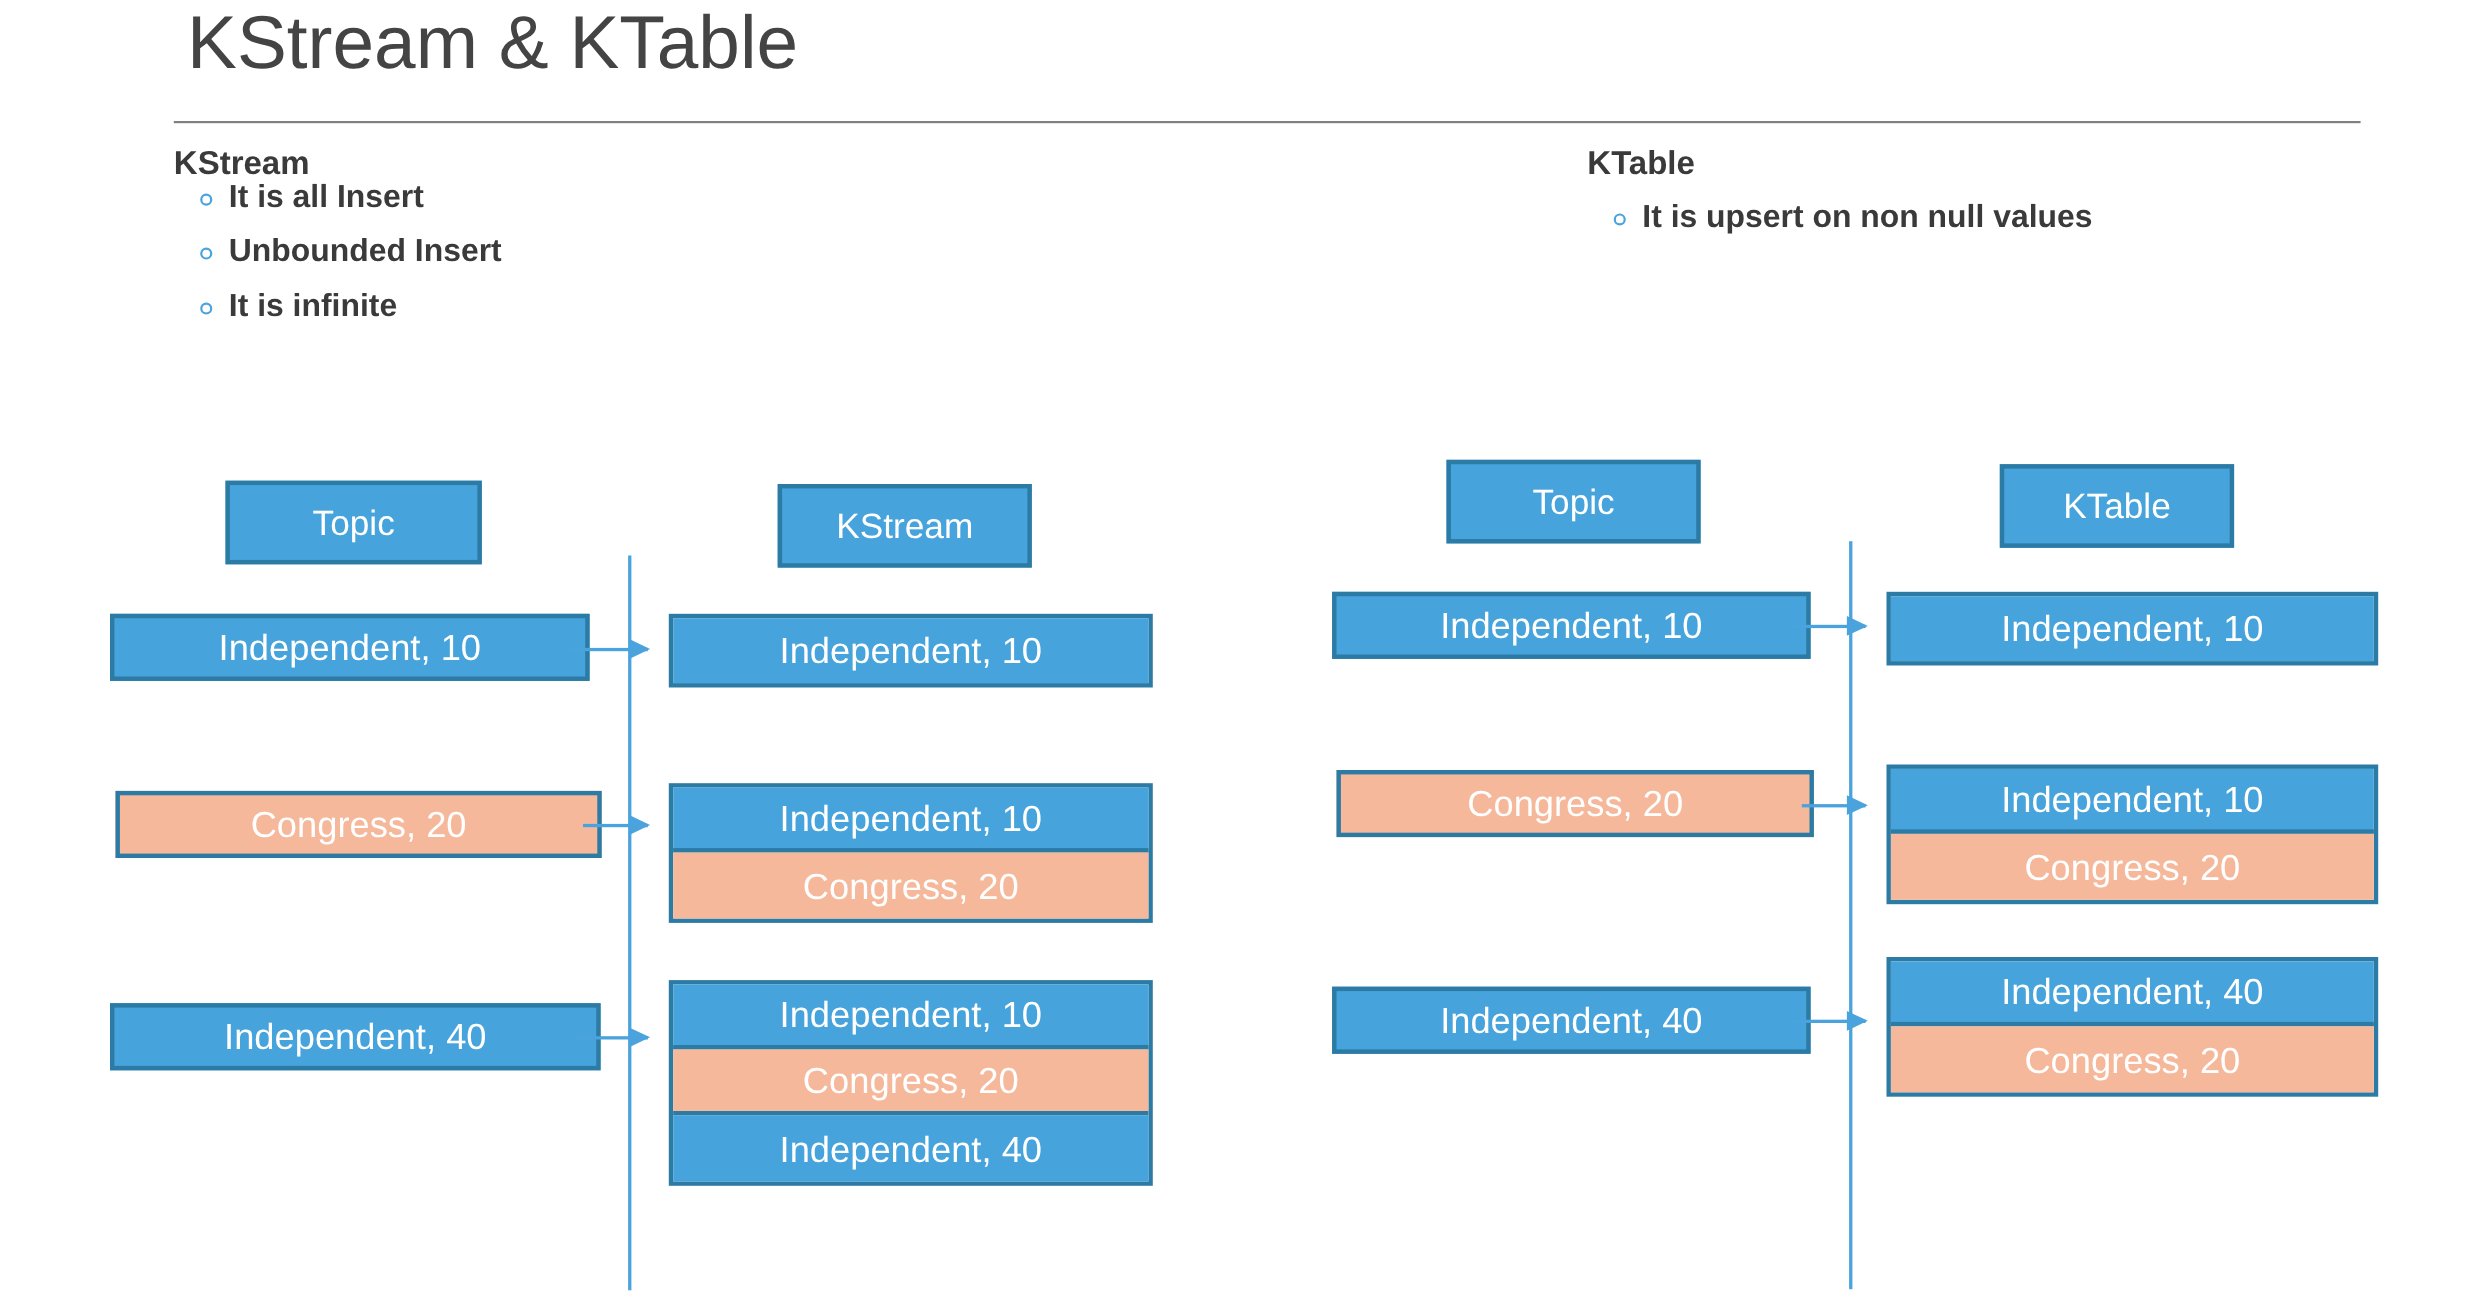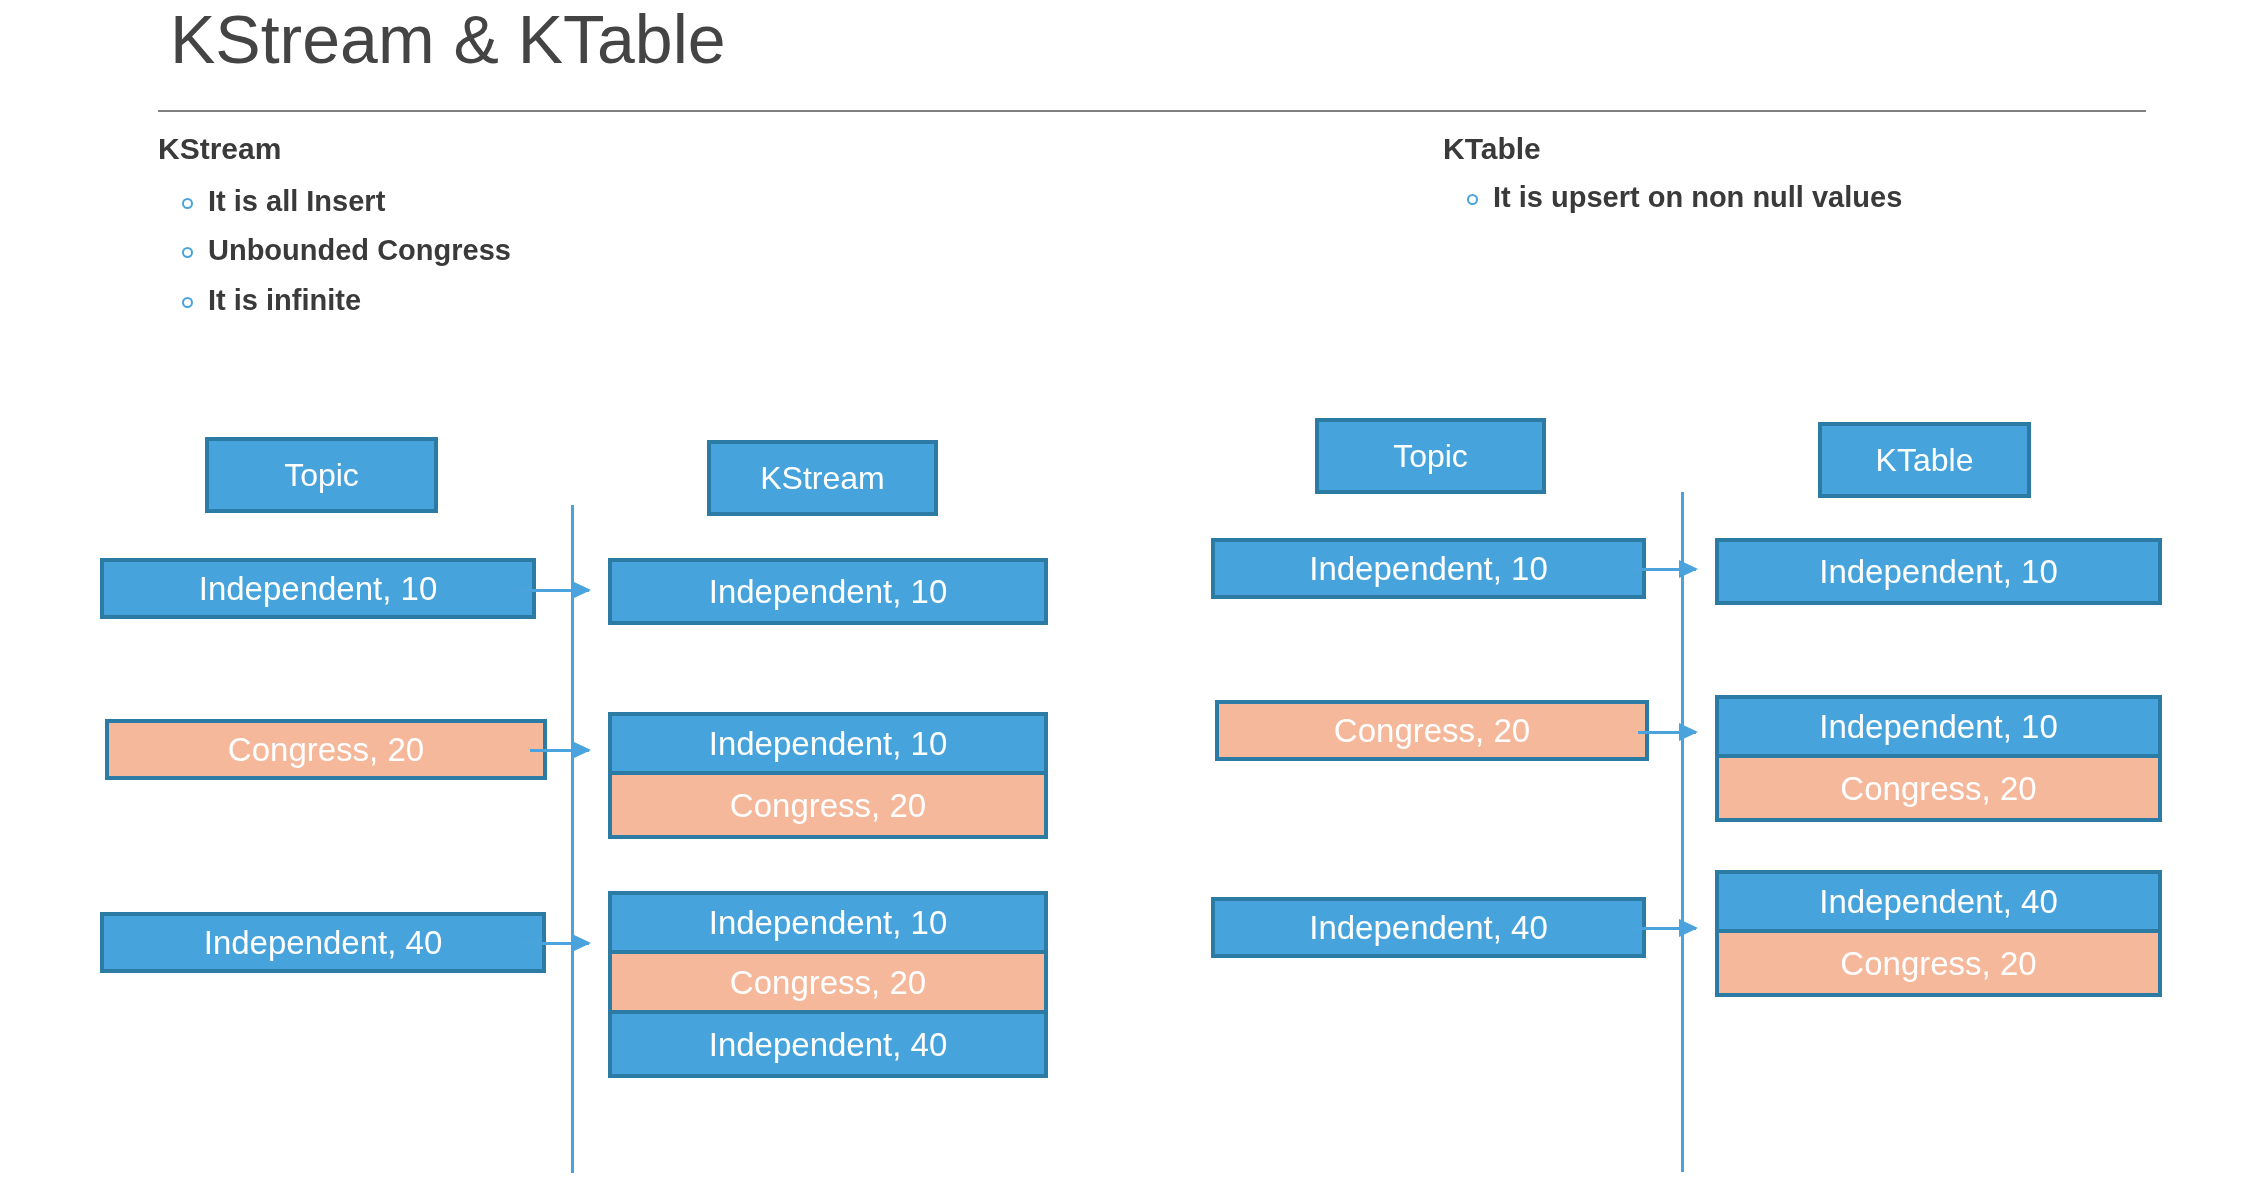--- a/index.html
+++ b/index.html
@@ -132,28 +132,28 @@
 </style>
 </head>
 <body>
 
 <div id="slide">
 
   <div class="slide-title">KStream &amp; KTable</div>
   <div class="title-rule"></div>
 
   <div class="col-head" style="left:158px; top:132px;">KStream</div>
-  <ul class="bullets" style="left:158px; top:186px;">
+  <ul class="bullets" style="left:158px; top:164px;">
     <li>
       <span class="ring"></span>
       <span>It is all Insert</span>
     </li>
     <li>
       <span class="ring"></span>
-      <span>Unbounded Congress</span>
+      <span>Unbounded Insert</span>
     </li>
     <li>
       <span class="ring"></span>
       <span>It is infinite</span>
     </li>
   </ul>
 
   <div class="col-head" style="left:1443px; top:132px;">KTable</div>
   <ul class="bullets" style="left:1443px; top:182px;">
     <li>

